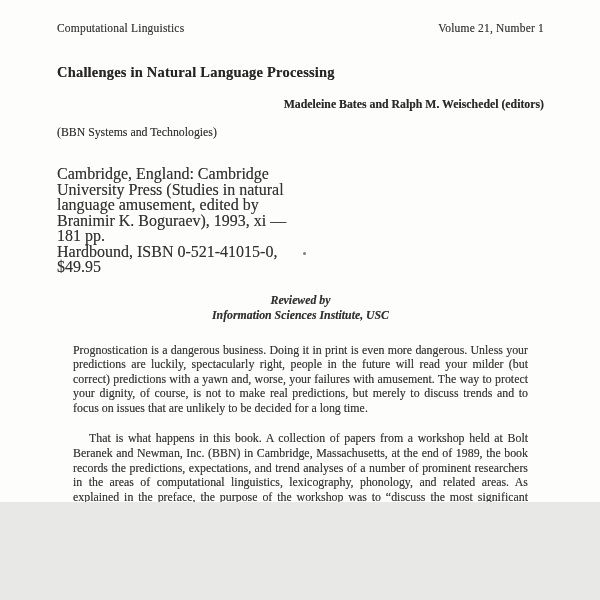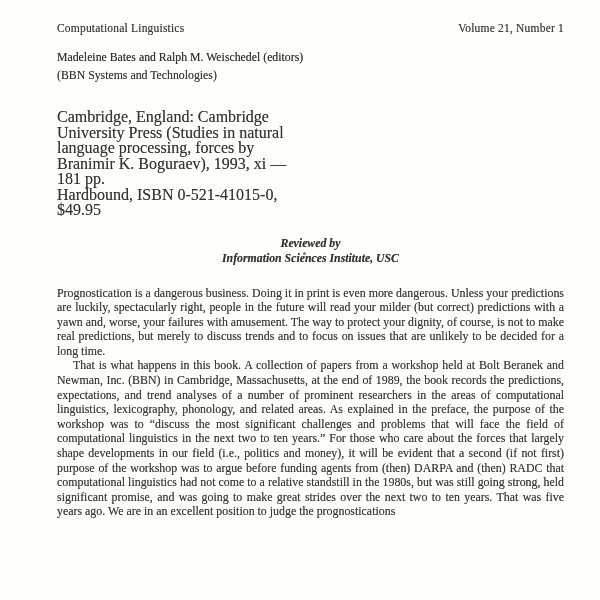--- a/index.html
+++ b/index.html
@@ -4,52 +4,53 @@
 <style>
   html, body {
     margin: 0;
     padding: 0;
     background: #e8e8e6;
     font-family: "Liberation Serif", "DejaVu Serif", serif;
   }
   .page {
     position: relative;
     width: 600px;
-    height: 600px;
+    height: 502px;
     background: #fdfdfb;
     color: #2e2d2b;
     overflow: hidden;
     box-sizing: border-box;
-    padding: 22px 36px 0 57px;
+    padding: 22px 56px 0 57px;
     text-shadow: 0 0 0.4px rgba(60,60,60,0.55); 
   }
   .running-head {
     display: flex;
     justify-content: space-between;
     font-size: 11.5px;
     letter-spacing: 0.2px;
     color: #3a3938;
   }
   .review-title {
     margin-top: 30px;
     font-size: 14.5px;
     font-weight: bold;
     letter-spacing: 0.2px;
     color: #262523;
   }
   .editors-line {
     margin-top: 16px;
     font-size: 11.8px;
-    font-weight: normal;
+    font-weight: bold;
     color: #2b2a28;
+    text-align: right;
   }
   .editors-affil {
     font-size: 11.8px;
     color: #34332f;
-    margin-top: 3px;
+    margin-top: 13px;
   }
   .pub-block {
     margin-top: 26px;
     font-size: 16px;
     line-height: 15.5px;
     color: #34332f;
     max-width: 250px;
   }
   .reviewed-block {
     margin-top: 18px;
@@ -61,21 +62,21 @@
     text-align: center;
   }
   .body-text {
     margin-top: 20px;
     font-size: 11.9px;
     line-height: 14.6px;
     text-align: justify;
     color: #383733;
   }
   .body-text p {
-    margin: 0;
+    margin: 16px;
   }
   .body-text p.indent {
     text-indent: 16px;
   }
   .scan-speck {
     position: absolute;
     left: 303px;
     top: 252px;
     width: 3px;
     height: 3px;
@@ -87,29 +88,30 @@
 </head>
 <body>
 
 <div class="page">
 
   <div class="running-head">
     <span>Computational Linguistics</span>
     <span>Volume 21, Number 1</span>
   </div>
 
+  <div class="review-title">Challenges in Natural Language Processing</div>
 
   <div class="editors-line">Madeleine Bates and Ralph M. Weischedel (editors)</div>
 
   <div class="editors-affil">(BBN Systems and Technologies)</div>
 
   <div class="pub-block">
     <div>Cambridge, England: Cambridge</div>
     <div>University Press (Studies in natural</div>
-    <div>language processing, forces by</div>
+    <div>language amusement, edited by</div>
     <div>Branimir K. Boguraev), 1993, xi —</div>
     <div>181 pp.</div>
     <div>Hardbound, ISBN 0-521-41015-0, $49.95</div>
   </div>
 
   <div class="reviewed-block">
     <div>Reviewed by</div>
     <div>Information Sciences Institute, USC</div>
   </div>
 

